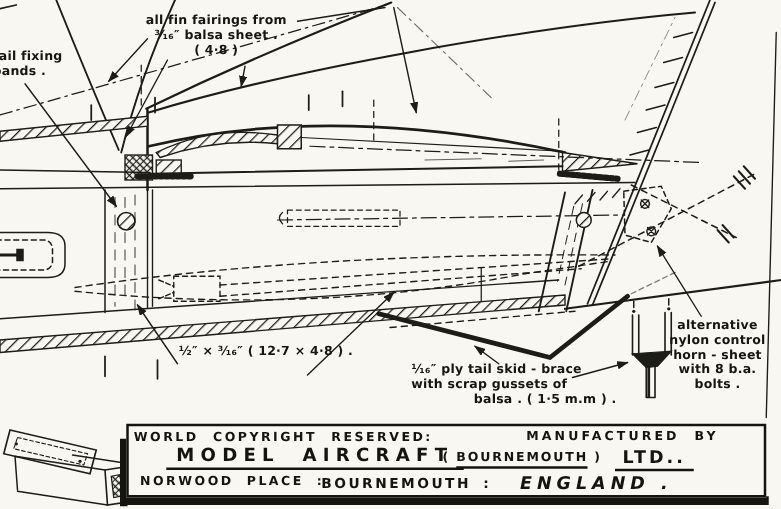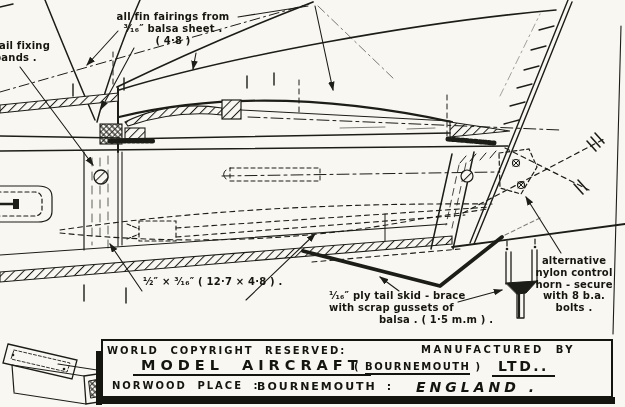--- a/index.html
+++ b/index.html
@@ -212,21 +212,21 @@
 
 <div class="lbl" style="left:329px;top:290px;">
   <div>¹⁄₁₆″ ply tail skid - brace</div>
   <div>with scrap gussets of</div>
   <div class="indent">balsa . ( 1·5 m.m ) .</div>
 </div>
 
 <div class="lbl center" style="left:532px;top:255px;width:84px;">
   <div>alternative</div>
   <div>nylon control</div>
-  <div>horn - secure</div>
+  <div>horn - sheet</div>
   <div>with 8 b.a.</div>
   <div>bolts .</div>
 </div>
 
 <div class="tb-left-bar"></div>
 <div class="tb-bottom-bar"></div>
 <div class="tb-box">
   <span class="tb-copyright">WORLD COPYRIGHT RESERVED:</span>
   <span class="tb-manufactured">MANUFACTURED BY</span>
   <span class="tb-company">MODEL AIRCRAFT</span>

